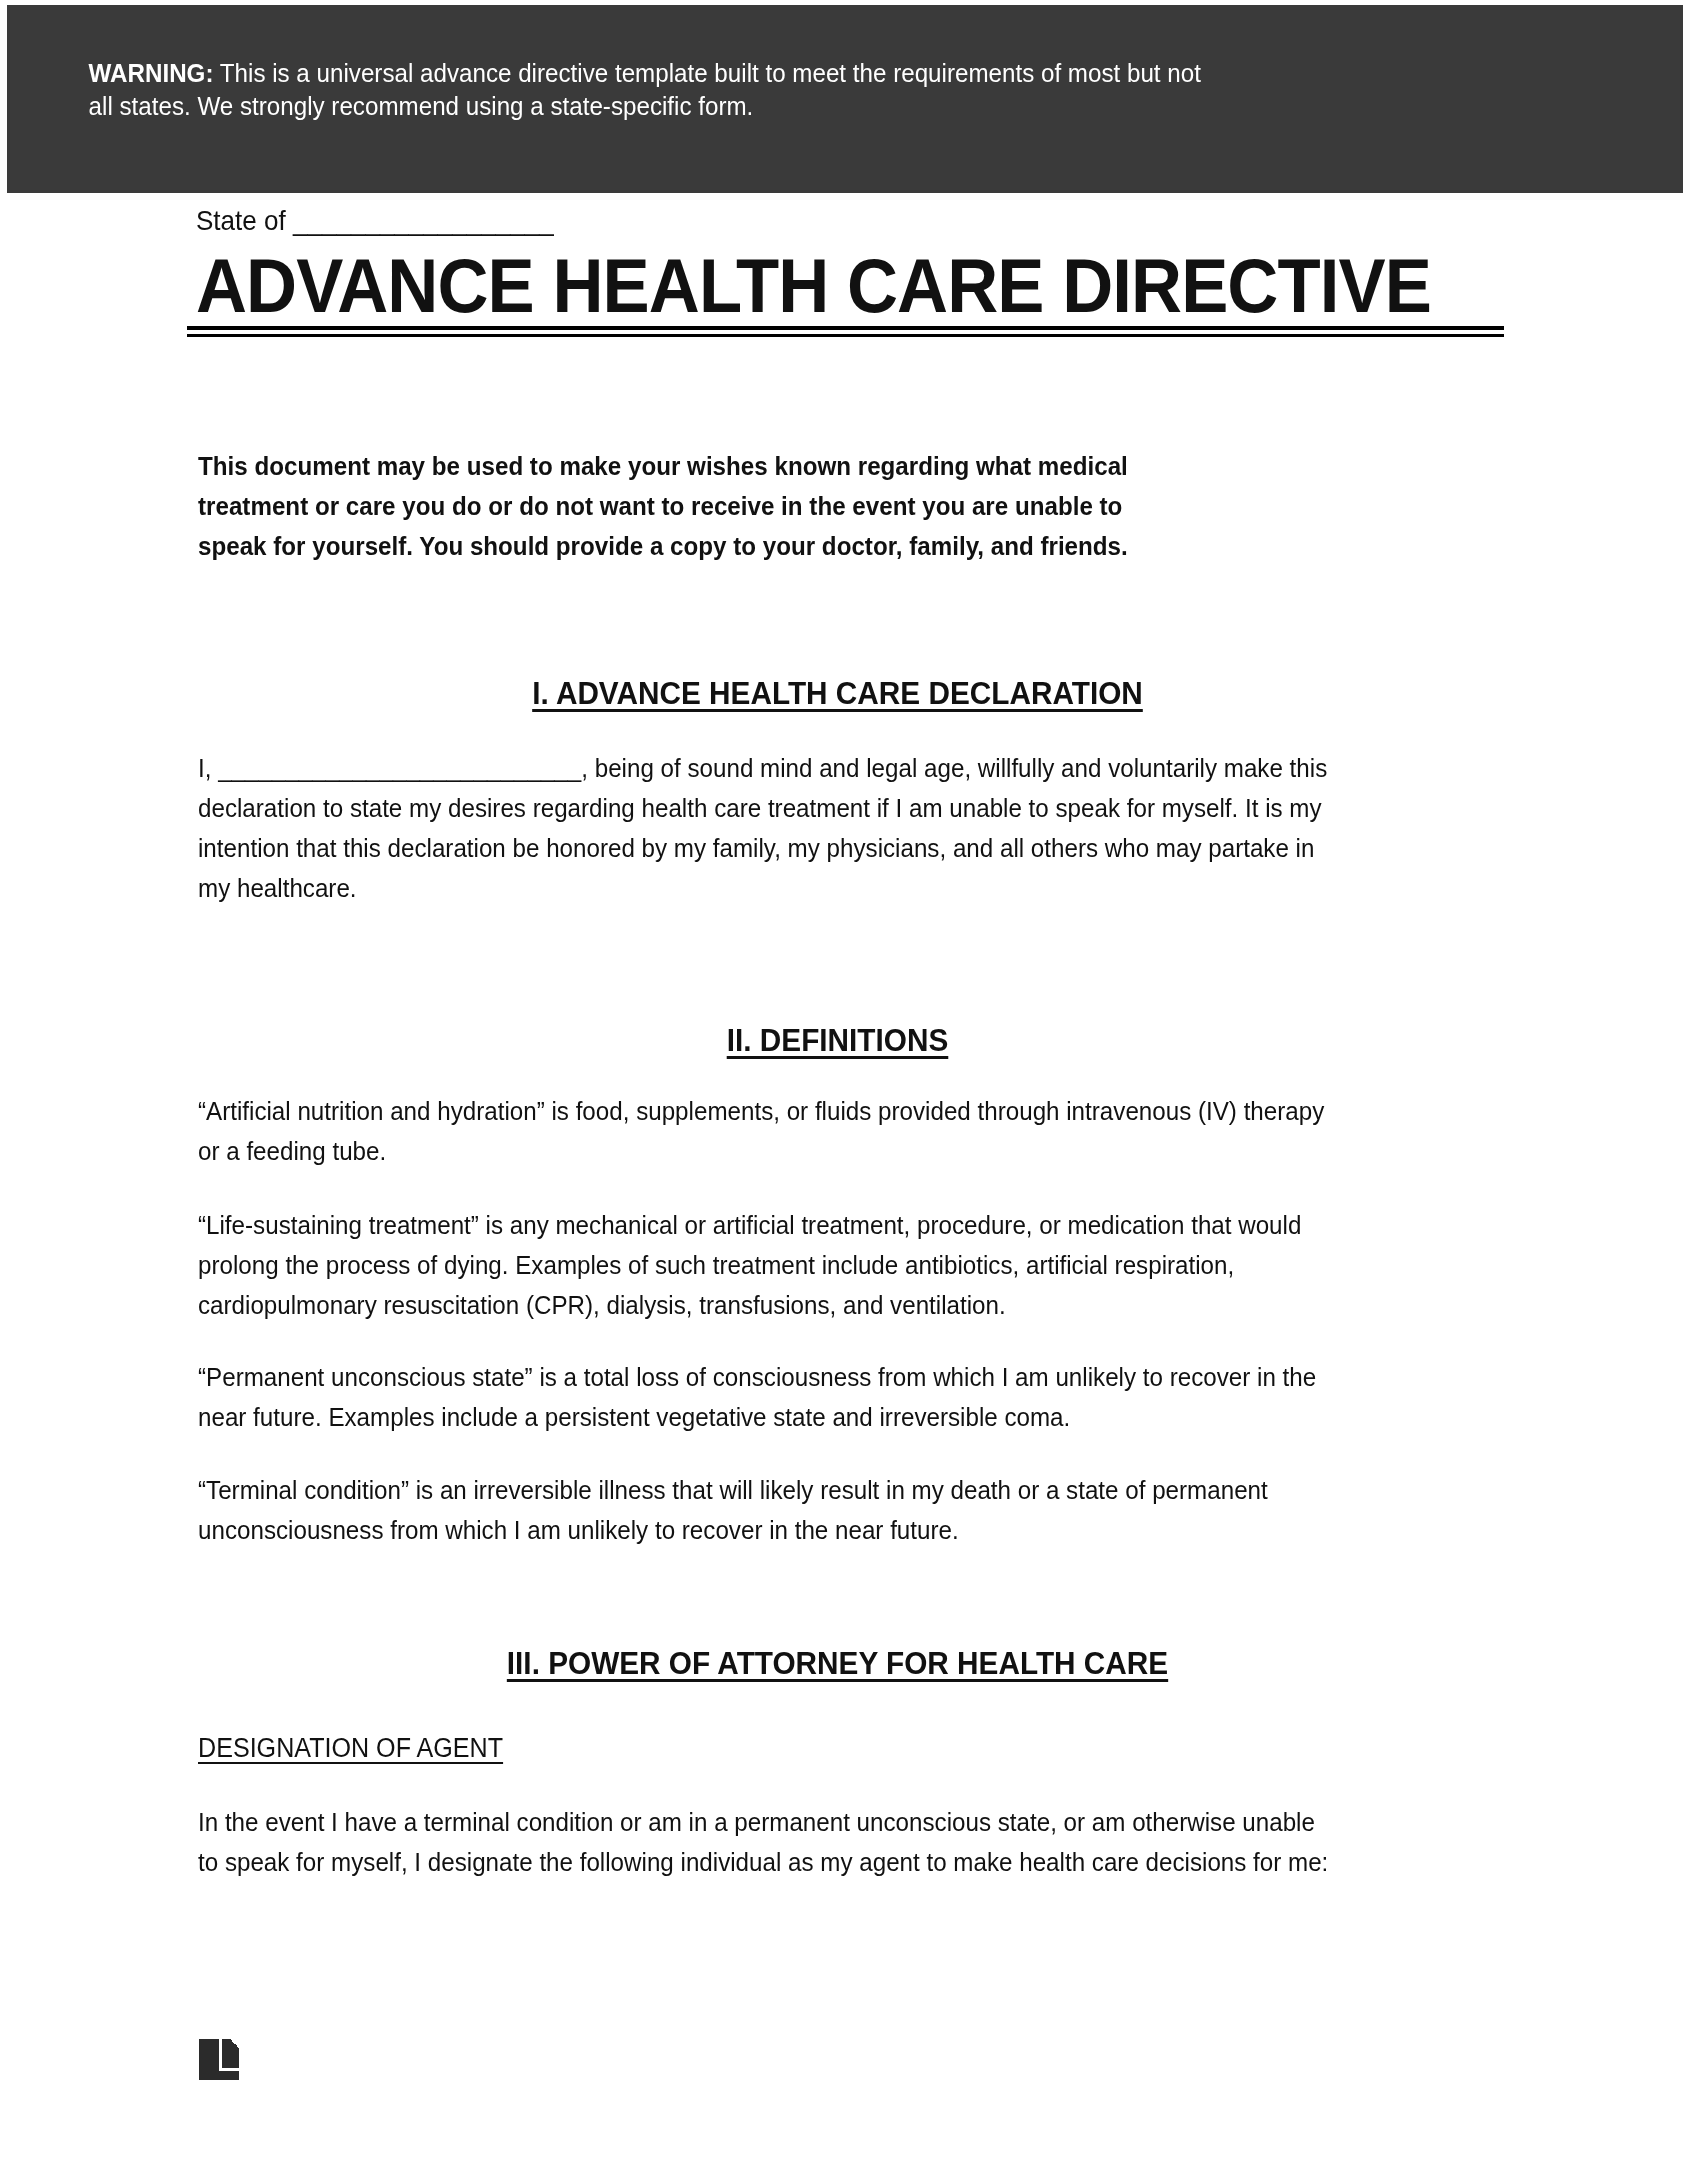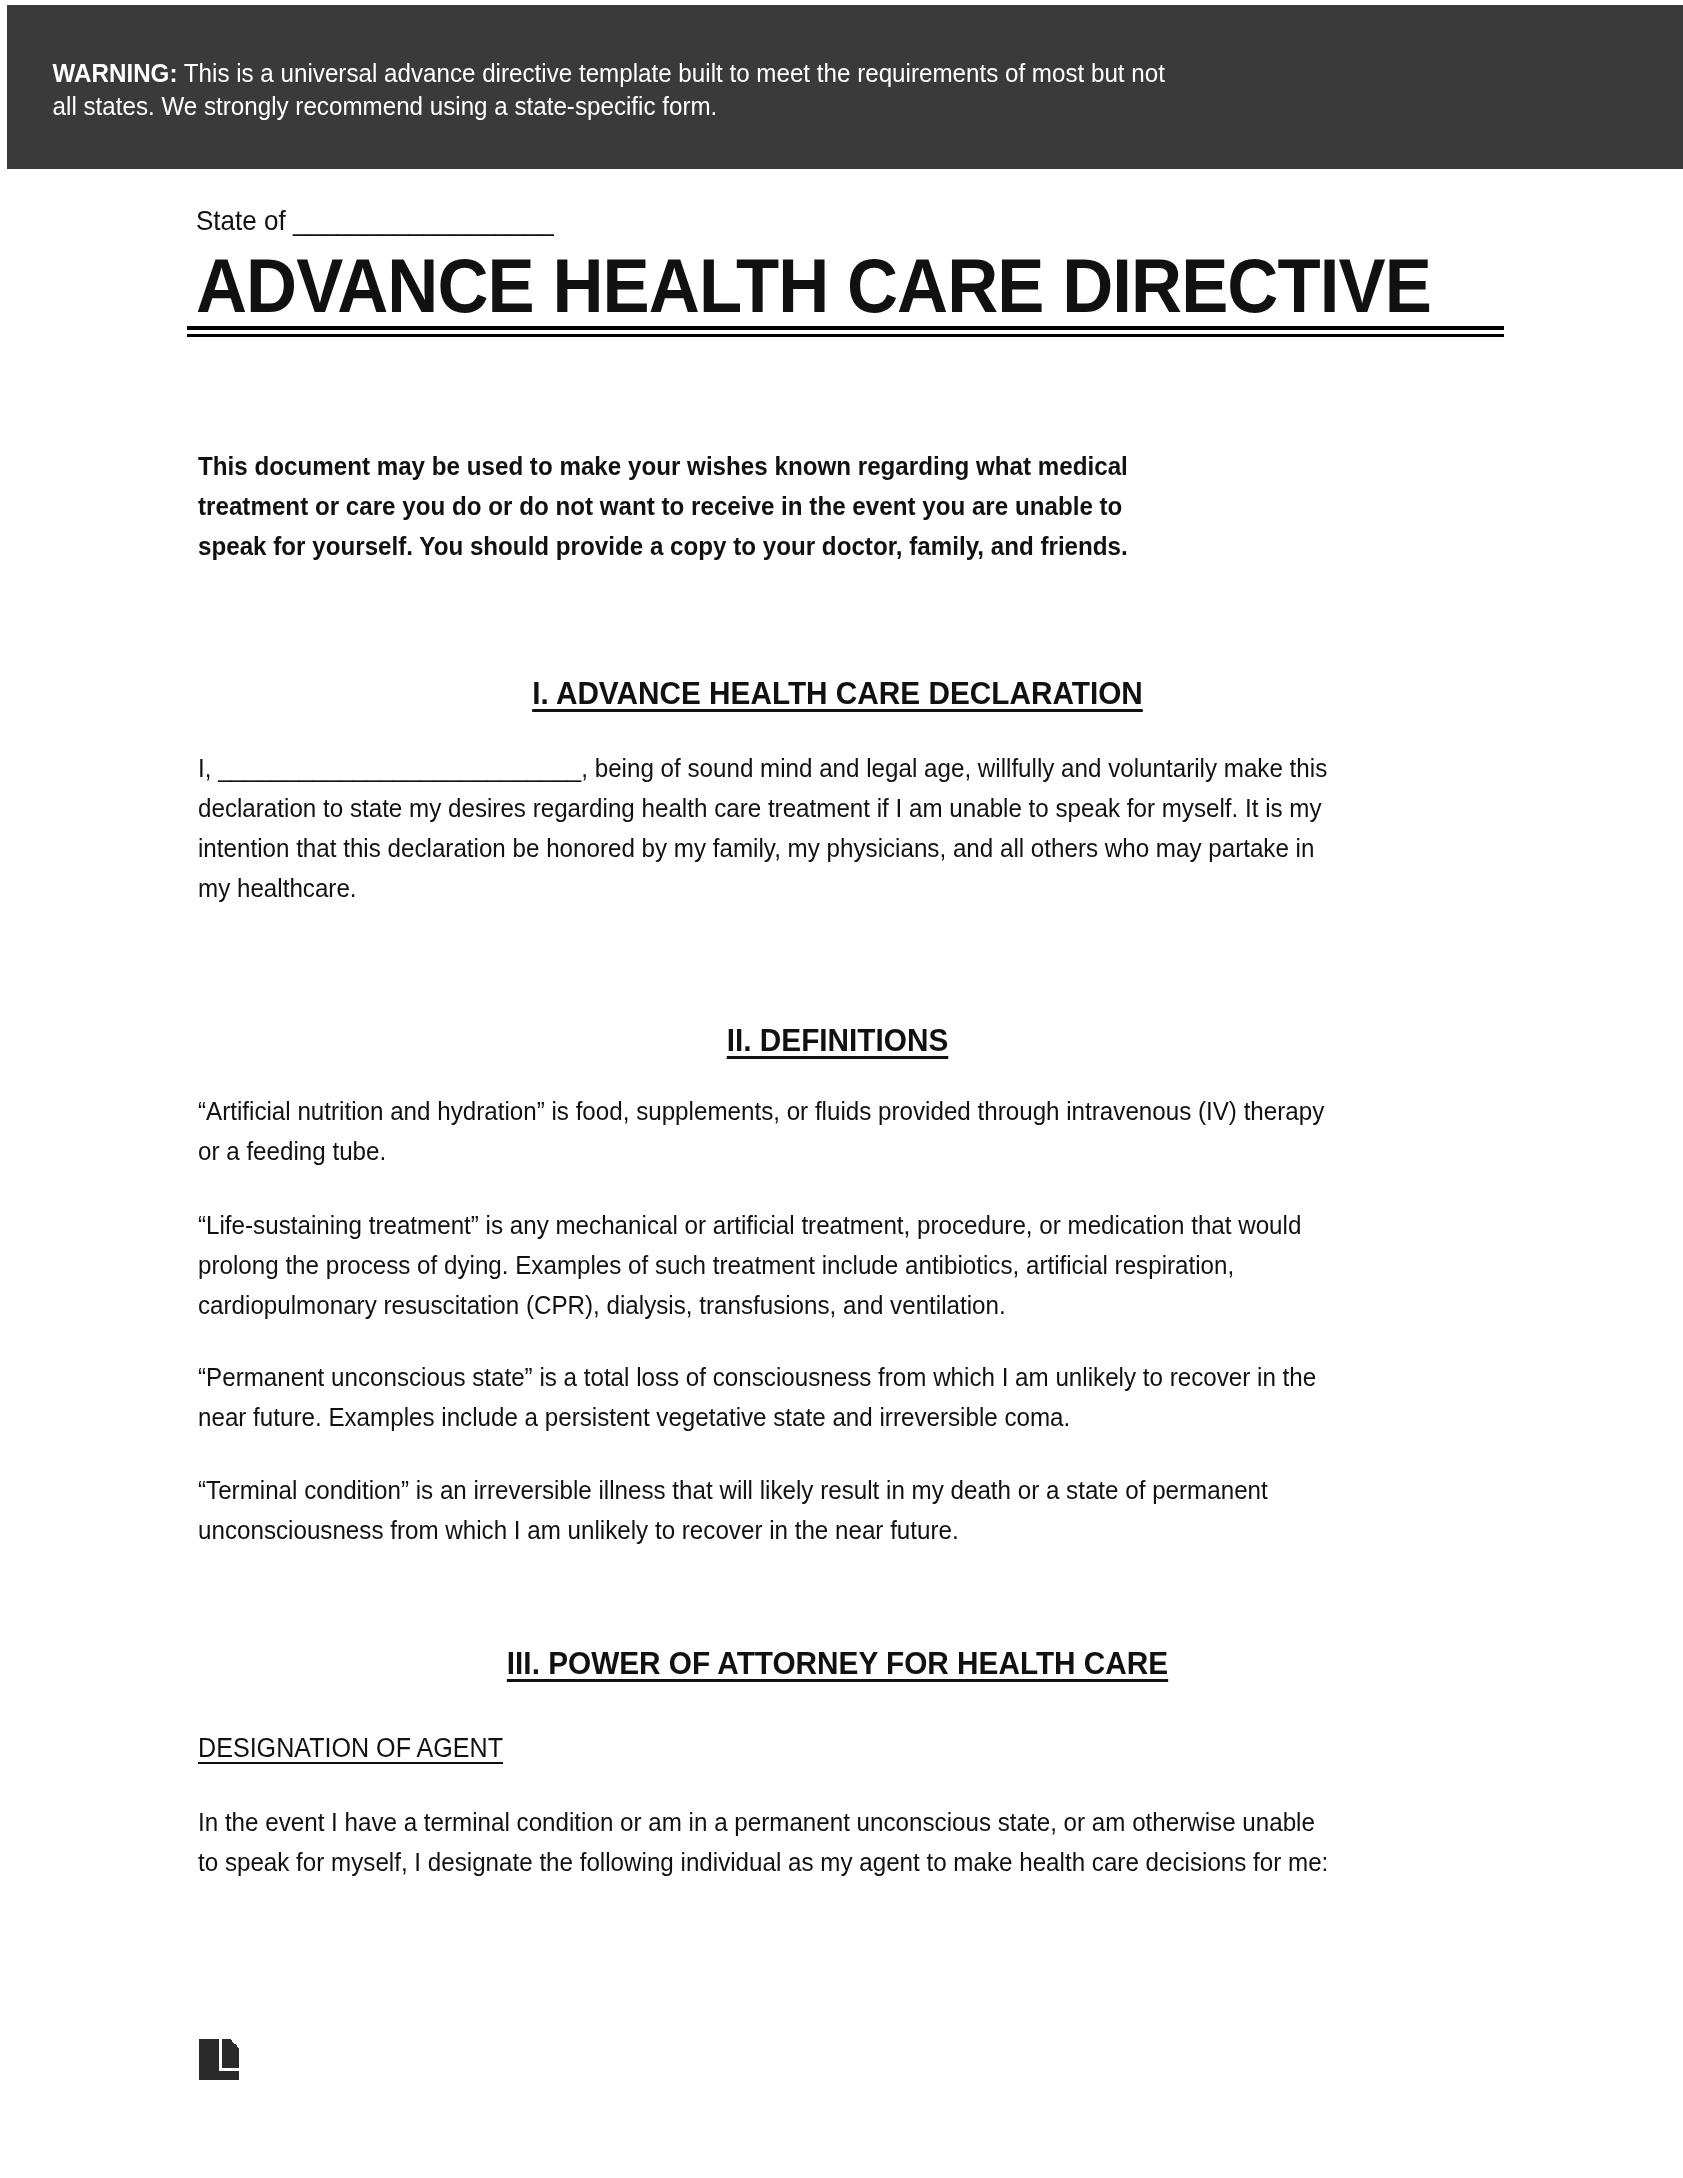--- a/index.html
+++ b/index.html
@@ -7,22 +7,23 @@
   .page {
     position:relative;
     width:1683px; height:2178px;
     background:#ffffff;
     font-family:"Liberation Sans", sans-serif;
     color:#111;
     overflow:hidden;
   }
   
   .banner {
-    position:absolute; top:5px; left:7px; right:0; height:164px;
+    position:absolute; top:5px; left:7px; right:0; height:188px;
     background:#3a3a3a;
+    padding-left:36px;
   }
   .banner-text {
     padding:52px 40px 0 49px;
     color:#fff;
     font-size:26px; line-height:33px;
     transform:scaleX(0.93); transform-origin:0 0;
     white-space:nowrap;
   }
   .banner-text b { font-weight:bold; }
   

